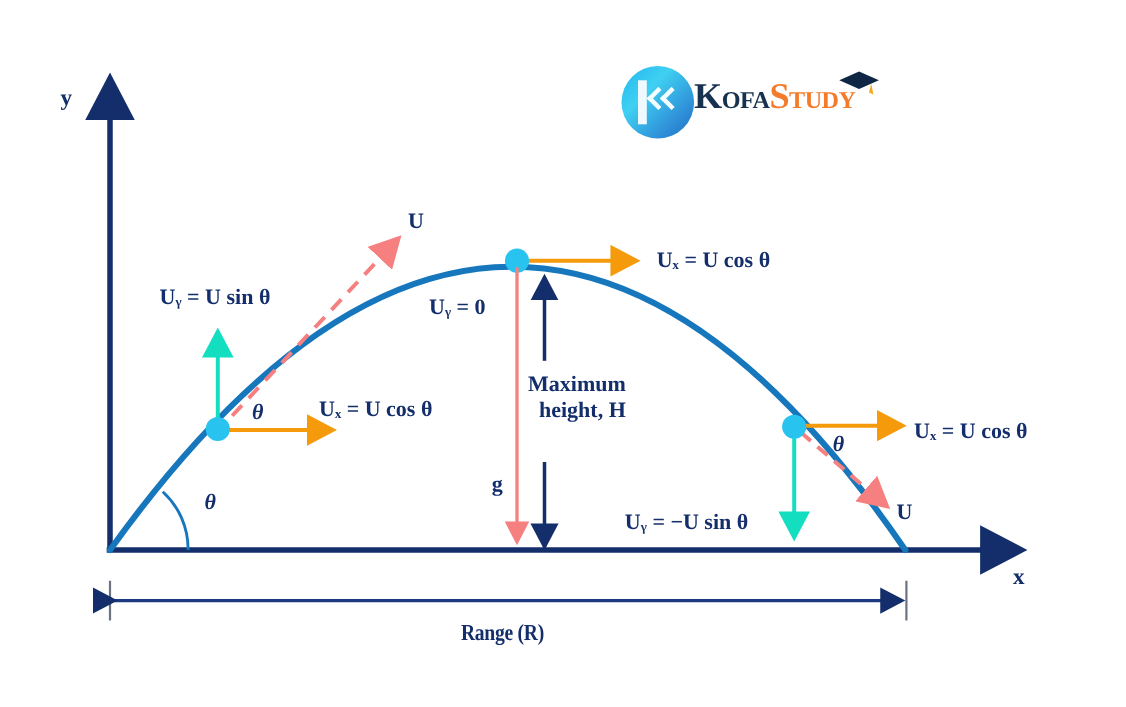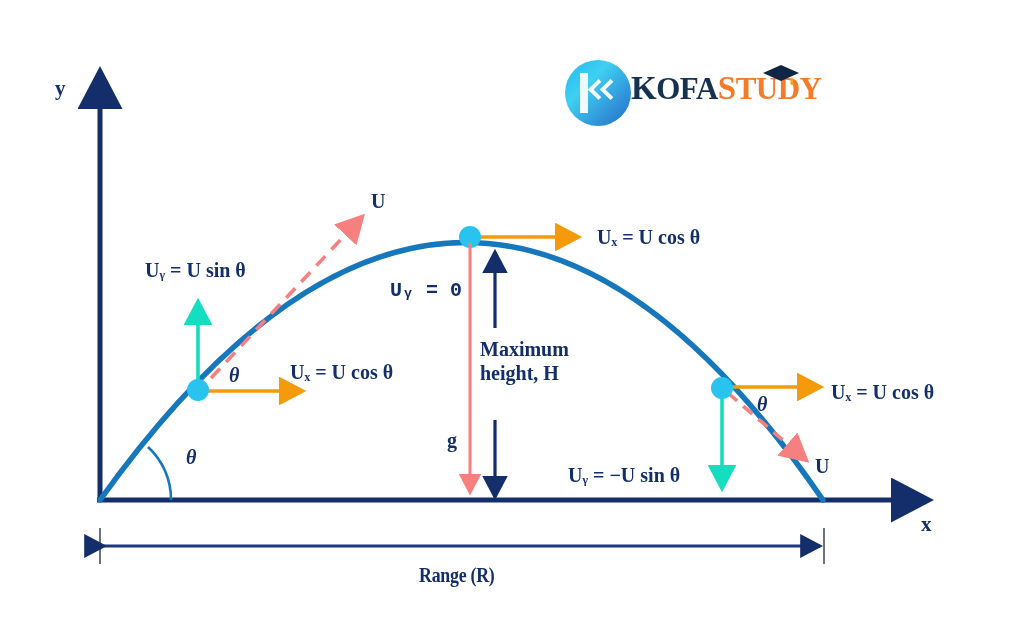--- a/index.html
+++ b/index.html
@@ -30,21 +30,21 @@
     font-family: "Liberation Serif", serif;
     font-weight: bold;
     white-space: nowrap;
     line-height: 1.18;
   }
   .lbl-eq { font-size: 20px; }
   .lbl-axis { font-size: 21px; }
   .lbl-theta { font-size: 20px; font-style: italic; }
   .lbl-u { font-size: 20px; }
   .lbl-g { font-size: 20px; }
-  .lbl-maxh { font-size: 20px; text-align: left; }
+  .lbl-maxh { font-size: 20px; text-align: right; }
   .lbl-range {
     font-size: 21px;
     letter-spacing: -0.3px;
     transform: scaleX(0.85);
     transform-origin: left center;
   }
 
   
   #logo {
     position: absolute;
@@ -84,21 +84,21 @@
     left: 66px;
     top: 12px;
     font-family: "Liberation Serif", serif;
     font-weight: bold;
     font-size: 33px;
     letter-spacing: -0.5px;
     white-space: nowrap;
   }
   #logo-text .kofa { color: #17324f; }
   #logo-text .study { color: #f47b2a; }
-  #logo-text .small { font-size: 31px; }
+  #logo-text .small { font-size: 22px; }
   #logo-cap {
     position: absolute;
     left: 196px;
     top: 6px;
     width: 40px;
     height: 28px;
   }
 </style>
 </head>
 <body>
@@ -188,21 +188,21 @@
   <div class="lbl lbl-eq" style="left:290px; top:361px;">
     <span>Uₓ = U cos θ</span>
   </div>
 
   <div class="lbl lbl-u" style="left:371px; top:190px;">U</div>
 
   <div class="lbl lbl-theta" style="left:229px; top:364px;">θ</div>
 
   <div class="lbl lbl-theta" style="left:186px; top:446px;">θ</div>
 
-  <div class="lbl lbl-eq" style="left:390px; top:279px;font-family:Liberation Mono, monospace;">Uᵧ = 0</div>
+  <div class="lbl lbl-eq" style="left:390px; top:268px;">Uᵧ = 0</div>
 
   <div class="lbl lbl-eq" style="left:597px; top:226px;">Uₓ = U cos θ</div>
 
   <div class="lbl lbl-maxh" style="left:480px; top:338px;">
     <div>Maximum</div>
     <div>height, H</div>
   </div>
 
   <div class="lbl lbl-g" style="left:447px; top:429px;">g</div>
 

